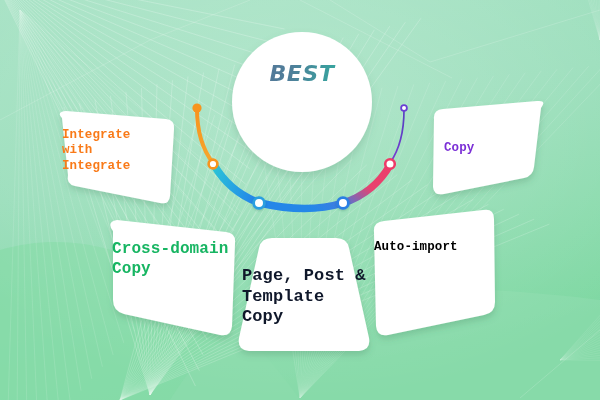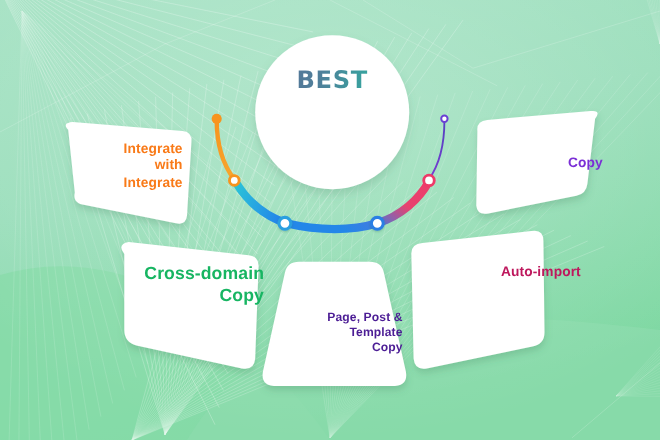--- a/index.html
+++ b/index.html
@@ -23,48 +23,49 @@
     position: absolute;
     left: 0;
     top: 0;
     width: 600px;
     height: 400px;
   }
   #cards-layer { pointer-events: none; }
 
   .card-label {
     position: absolute;
-    text-align: right;
+    text-align: left;
     font-weight: bold;
     line-height: 1.22;
     letter-spacing: 0.1px;
     pointer-events: auto;
-    font-family: Liberation Sans, sans-serif;
+    font-family: Liberation Mono, monospace;
   }
   .center-title {
     position: absolute;
     left: 232px;
     top: 60px;
     width: 140px;
     text-align: center;
     font-size: 22px;
     font-weight: bold;
     line-height: 1.28;
     letter-spacing: 0.6px;
     background: linear-gradient(100deg, #5a6e96 0%, #4f7f9a 42%, #35a79f 75%, #28b3a2 100%);
     -webkit-background-clip: text;
     background-clip: text;
     color: transparent;
     -webkit-text-fill-color: transparent;
     pointer-events: auto;
+    font-style: italic;
   }
   .lbl-integrate { left: 62px;  top: 128px; width: 104px; font-size: 12.5px; color: #f97a18; }
   .lbl-cross     { left: 112px; top: 240px; width: 128px; font-size: 16px; color: #17b562; }
-  .lbl-page      { left: 242px; top: 283px; width: 124px; font-size: 11px; color: #4c1d95; }
-  .lbl-auto      { left: 374px; top: 240px; width: 118px; font-size: 12.5px; color: #be185d; margin-left: 36px; }
+  .lbl-page      { left: 242px; top: 266px; width: 124px; font-size: 17px; color: #0f172a; }
+  .lbl-auto      { left: 374px; top: 240px; width: 118px; font-size: 12.5px; color: #000000; }
   .lbl-live      { left: 444px; top: 141px; width: 104px; font-size: 12.5px; color: #7b2fd6; }
 </style>
 </head>
 <body>
 
 <div id="stage">
 
   <svg id="bg-layer" viewBox="0 0 600 400" preserveAspectRatio="none" aria-hidden="true">
     <defs>
       <linearGradient id="bgGrad" x1="0" y1="0" x2="0.35" y2="1">

